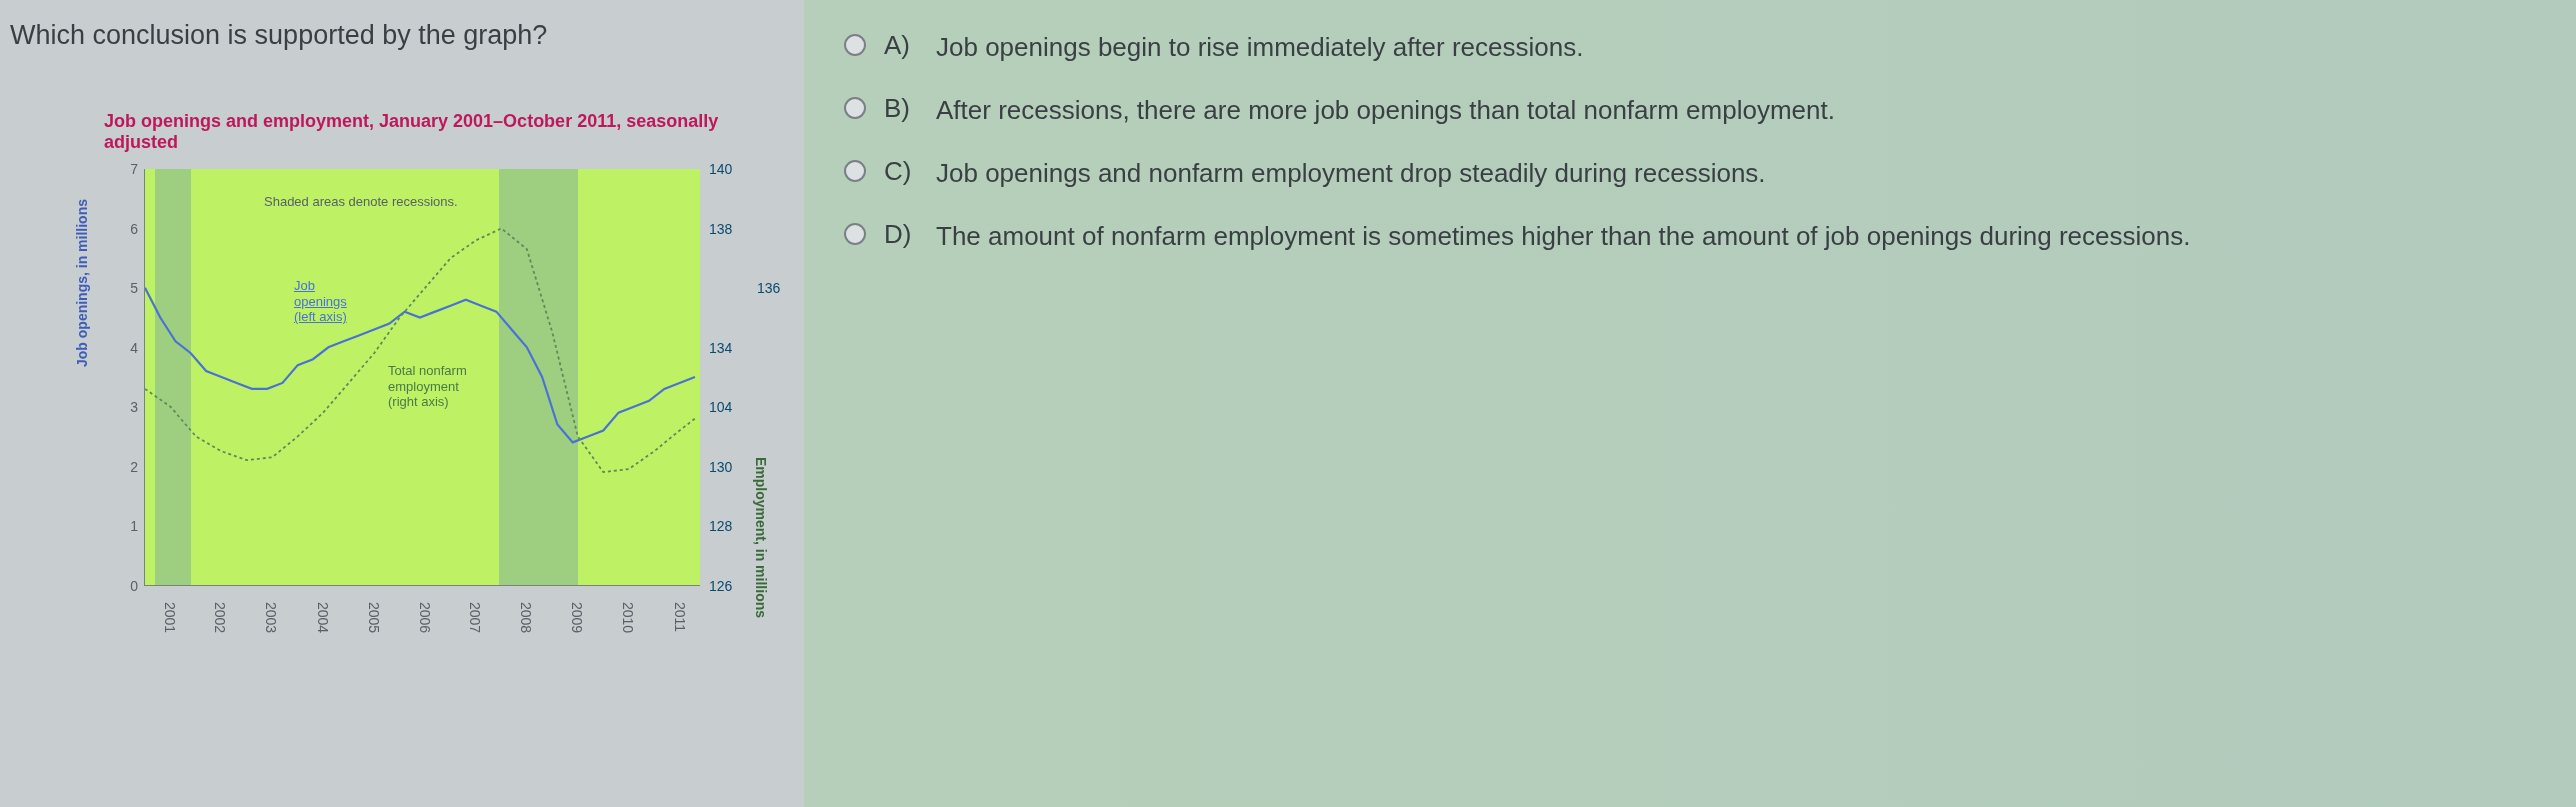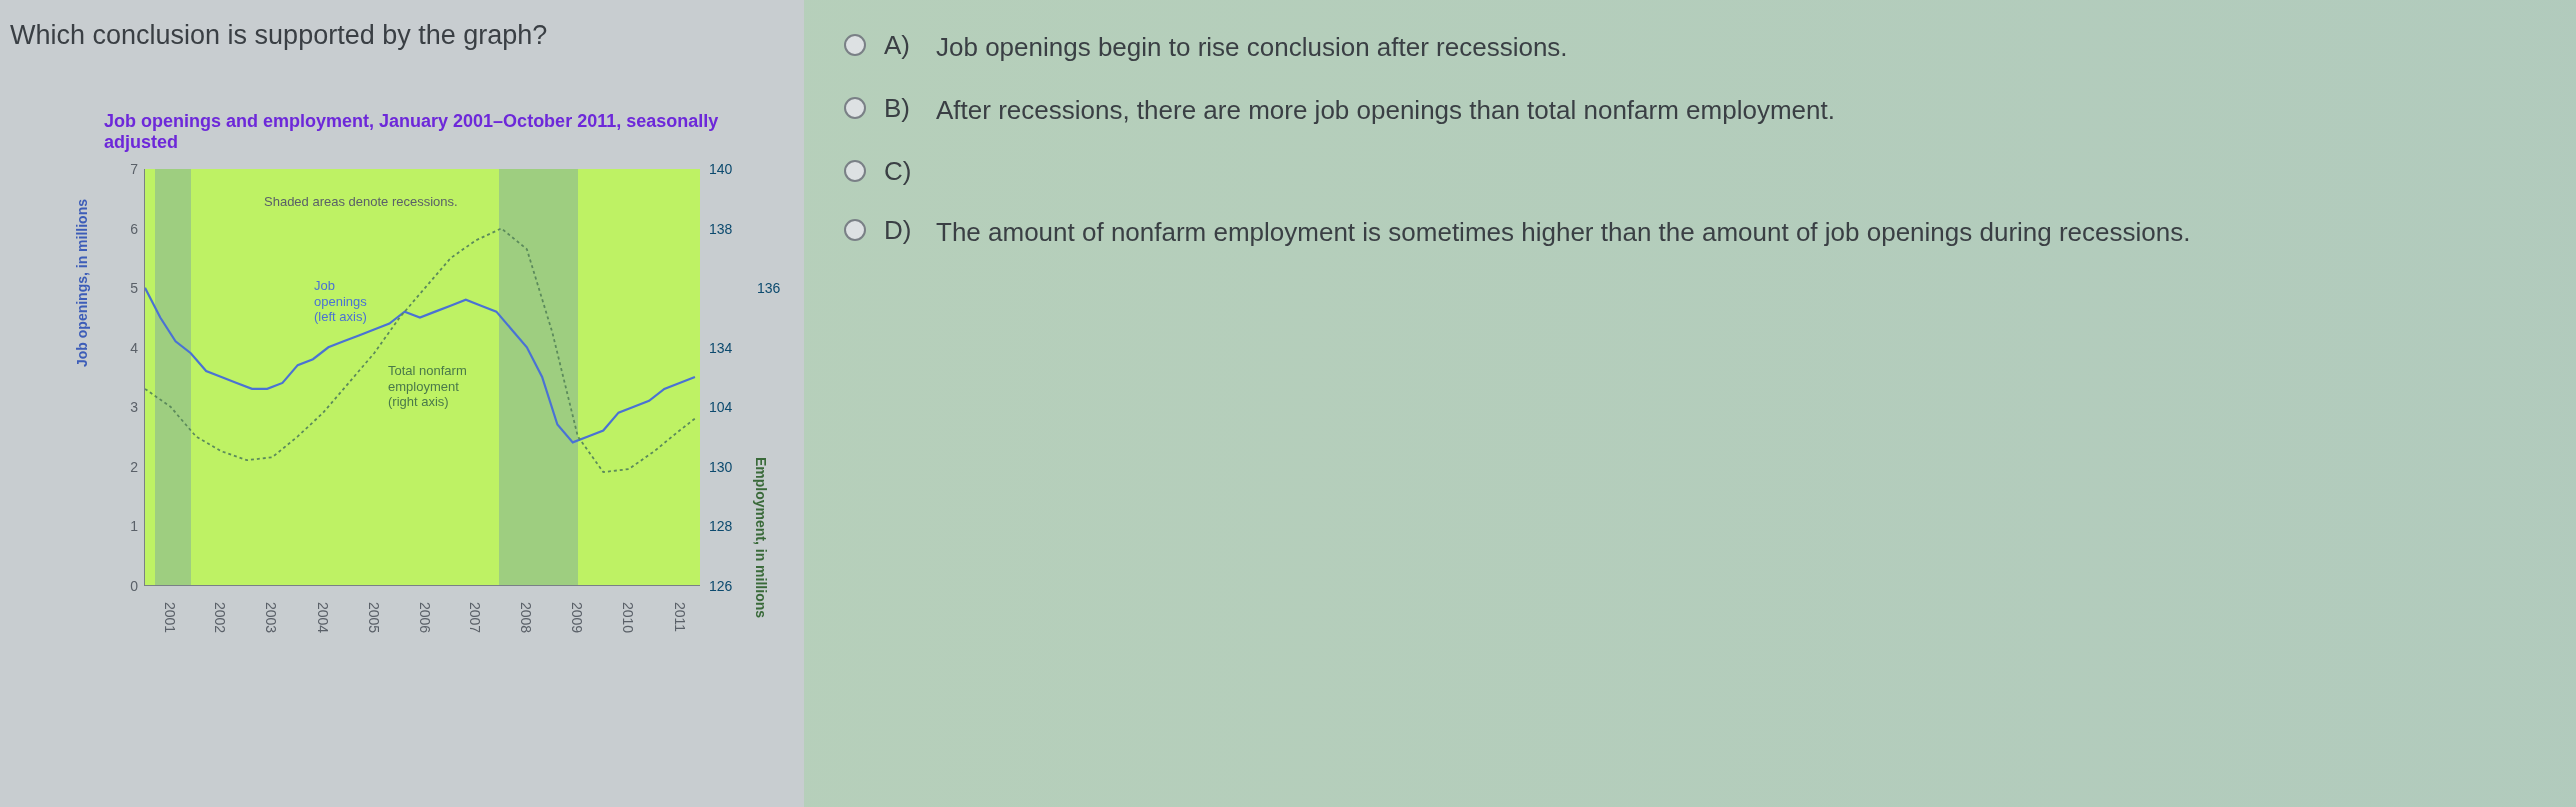--- a/index.html
+++ b/index.html
@@ -25,21 +25,21 @@
   color: #3a3f44;
   margin-bottom: 60px;
   margin-left: 0;
 }
 .chart-wrap {
   margin-left: 94px;
 }
 .chart-title {
   font-size: 18px;
   font-weight: bold;
-  color: #6d28d9;
+  color: #be185d;
   margin-bottom: 6px;
 }
 .chart-area {
   position: relative;
   height: 536px;
   width: 695px;
 }
 .plot {
   position: absolute;
   left: 40px;
@@ -123,21 +123,21 @@
 }
 .plot svg { position: absolute; left: 0; top: 0; width: 100%; height: 100%; }
 .series-jo { fill: none; stroke: #4a72d4; stroke-width: 2.2; }
 .series-emp { fill: none; stroke: #5b8a5b; stroke-width: 1.8; stroke-dasharray: 3 3; }
 .note {
   position: absolute;
   font-size: 13px;
   color: #5a6068;
 }
 .note-recession { left: 119px; top: 25px; }
-.note-jo { left: 169px; top: 109px; color: #4a72d4; font-weight: 500; line-height: 1.2; font-size: 13px;}
+.note-jo { left: 149px; top: 109px; color: #4a72d4; font-weight: 500; line-height: 1.2; font-size: 13px; text-decoration: underline;}
 .note-emp { left: 243px; top: 194px; color: #4a7a4a; font-weight: 500; line-height: 1.2; font-size: 13px;}
 
 .right-pane {
   flex: 1;
   background: linear-gradient(90deg, rgba(160,210,160,0.45), rgba(150,200,165,0.45));
   padding: 30px 30px 30px 40px;
 }
 .option {
   display: flex;
   align-items: flex-start;
@@ -236,30 +236,31 @@
           </div>
       </div>
     </div>
   </div>
 
   <div class="right-pane">
     <div id="options">
         <div class="option">
           <div class="radio"></div>
           <div class="opt-letter">A)</div>
-          <div class="opt-text">Job openings begin to rise conclusion after recessions.</div>
+          <div class="opt-text">Job openings begin to rise immediately after recessions.</div>
         </div>
         <div class="option">
           <div class="radio"></div>
           <div class="opt-letter">B)</div>
           <div class="opt-text">After recessions, there are more job openings than total nonfarm employment.</div>
         </div>
         <div class="option">
           <div class="radio"></div>
           <div class="opt-letter">C)</div>
+          <div class="opt-text">Job openings and nonfarm employment drop steadily during recessions.</div>
         </div>
         <div class="option">
           <div class="radio"></div>
           <div class="opt-letter">D)</div>
           <div class="opt-text">The amount of nonfarm employment is sometimes higher than the amount of job openings during recessions.</div>
         </div>
       </div>
   </div>
 </div>
 

